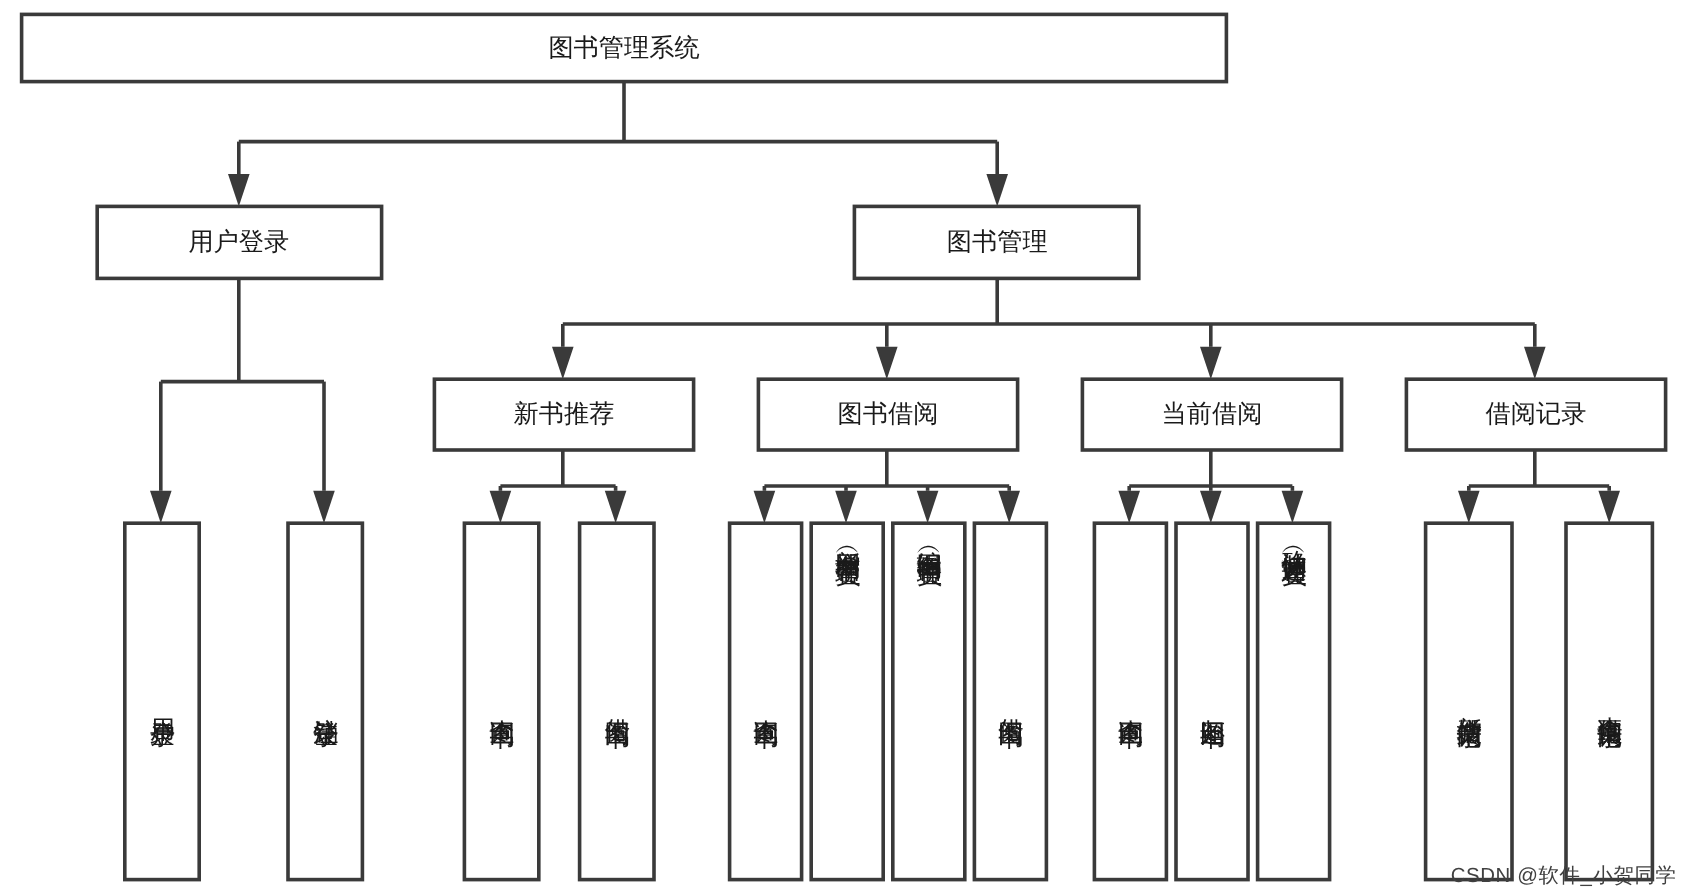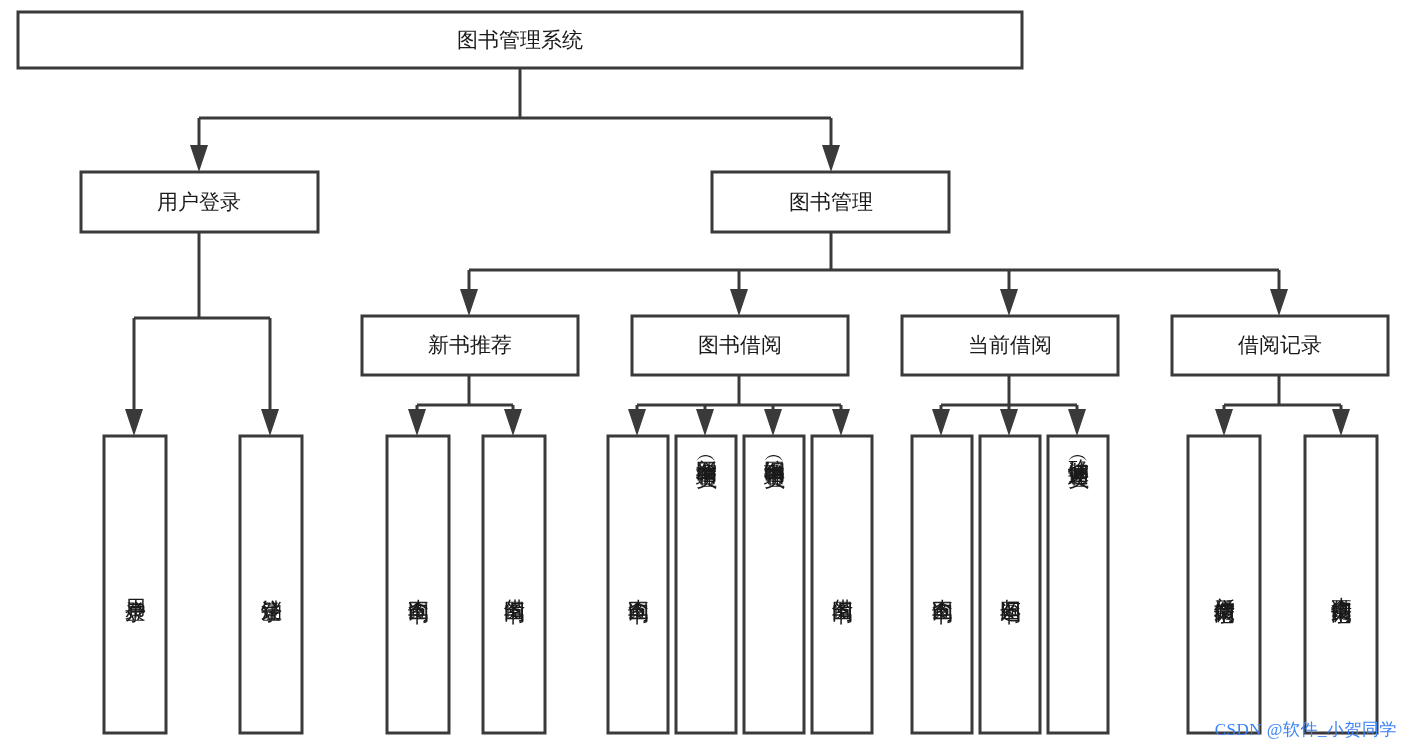--- a/index.html
+++ b/index.html
@@ -64,23 +64,23 @@
     line-height: 1.28;
     color: #1a1a1a;
     letter-spacing: 1.5px;
     white-space: nowrap;
     text-align: center;
   }
   #watermark {
     position: absolute;
     right: 8px;
     bottom: 6px;
-    font-family: Liberation Serif, serif;
+    font-family: Liberation Sans, sans-serif;
     font-size: 17px;
-    color: #3b82f6;
+    color: #404040;
     letter-spacing: 0.5px;
     white-space: nowrap;
   }
 </style>
 </head>
 <body>
 
 <div id="diagram-root">
 
   <svg id="tree-svg" viewBox="0 0 1405 747">

